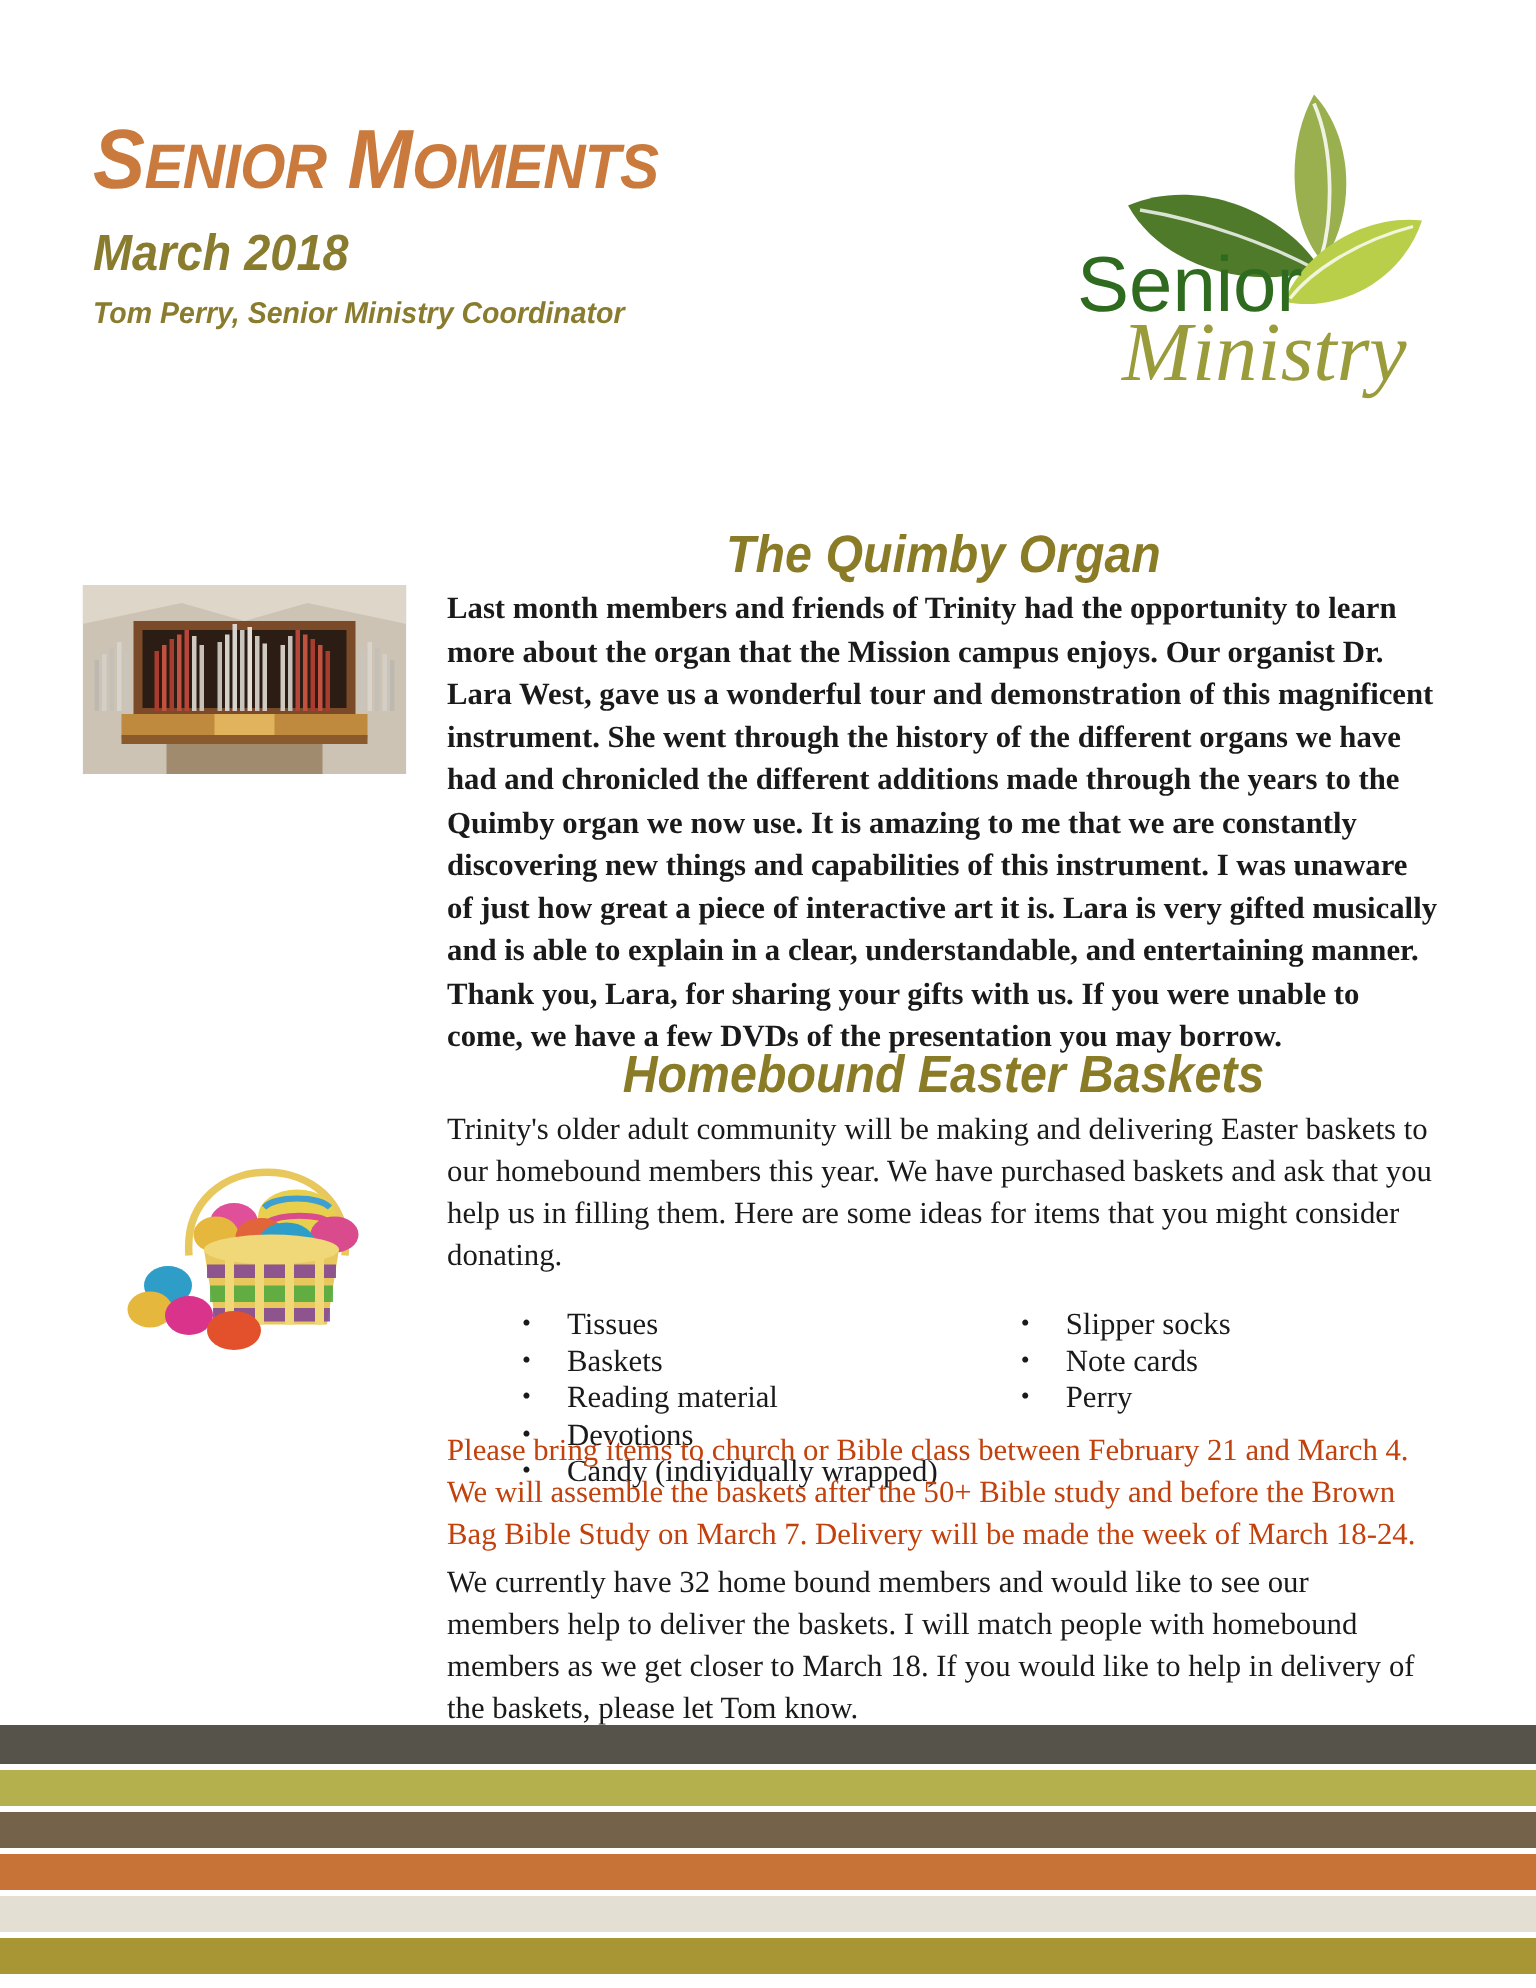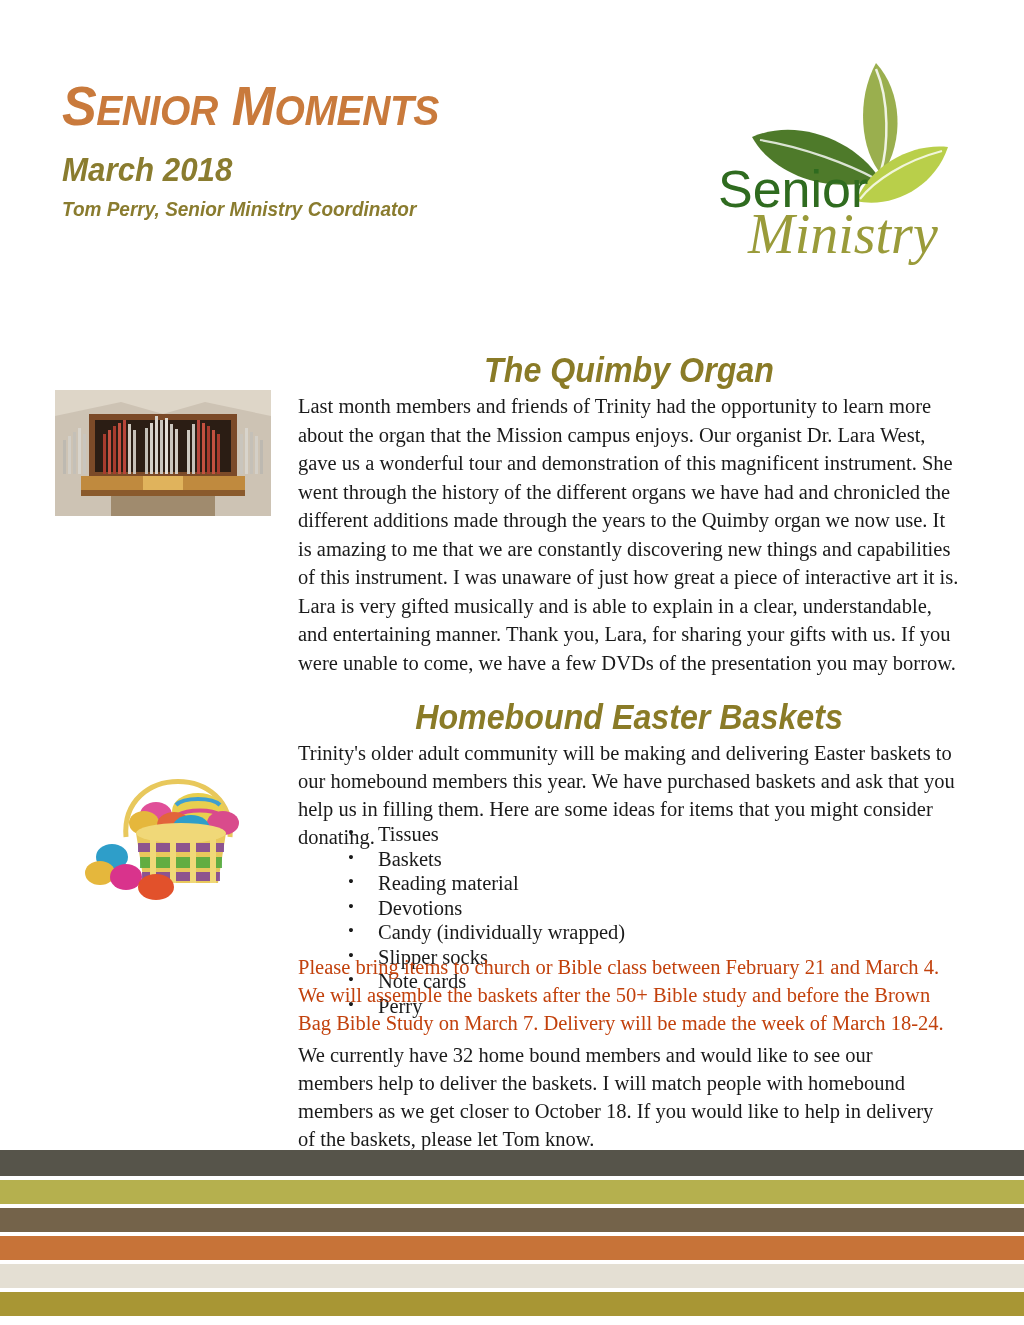--- a/index.html
+++ b/index.html
@@ -90,20 +90,21 @@
   .article1-heading { position: absolute; left: 298px; top: 350px; width: 662px; }
   .article1-body {
     position: absolute;
     left: 298px;
     top: 392px;
     width: 662px;
     font-size: 20.5px;
     line-height: 28.5px;
     color: #1a1a1a;
     text-align: left;
+    font-weight: bold;
   }
   .organ-photo {
     position: absolute;
     left: 55px;
     top: 390px;
     width: 216px;
     height: 126px;
     overflow: hidden;
   }
 
@@ -122,24 +123,23 @@
     left: 78px;
     top: 705px;
     width: 205px;
     height: 200px;
   }
 
   
   .bullets {
     position: absolute;
     left: 298px;
-    top: 822px;
+    top: 871px;
     width: 665px;
     display: flex;
-    flex-direction: column;
   }
   .bullet-col { width: 50%; }
   .bullet-col ul {
     margin: 0;
     padding: 0 0 0 50px;
     list-style: none;
   }
   .bullet-col li {
     position: relative;
     font-size: 20.5px;
@@ -323,21 +323,21 @@
   <div class="bullet-col">
     <ul>
       <li>Slipper socks</li>
       <li>Note cards</li>
       <li>Perry</li>
     </ul>
   </div>
 </div>
 
 <div class="closing1">Please bring items to church or Bible class between February 21 and March 4. We will assemble the baskets after the 50+ Bible study and before the Brown Bag Bible Study on March 7. Delivery will be made the week of March 18-24.</div>
-<div class="closing2">We currently have 32 home bound members and would like to see our members help to deliver the baskets.  I will match people with homebound members as we get closer to October 18.  If you would like to help in delivery of the baskets, please let Tom know.</div>
+<div class="closing2">We currently have 32 home bound members and would like to see our members help to deliver the baskets.  I will match people with homebound members as we get closer to March 18.  If you would like to help in delivery of the baskets, please let Tom know.</div>
 
 <div class="stripes">
   <div class="stripe" style="background: rgb(86, 84, 74); height: 26px;"></div>
   <div class="stripe-gap"></div>
   <div class="stripe" style="background: rgb(181, 176, 78); height: 24px;"></div>
   <div class="stripe-gap"></div>
   <div class="stripe" style="background: rgb(116, 99, 74); height: 24px;"></div>
   <div class="stripe-gap"></div>
   <div class="stripe" style="background: rgb(199, 115, 56); height: 24px;"></div>
   <div class="stripe-gap"></div>

